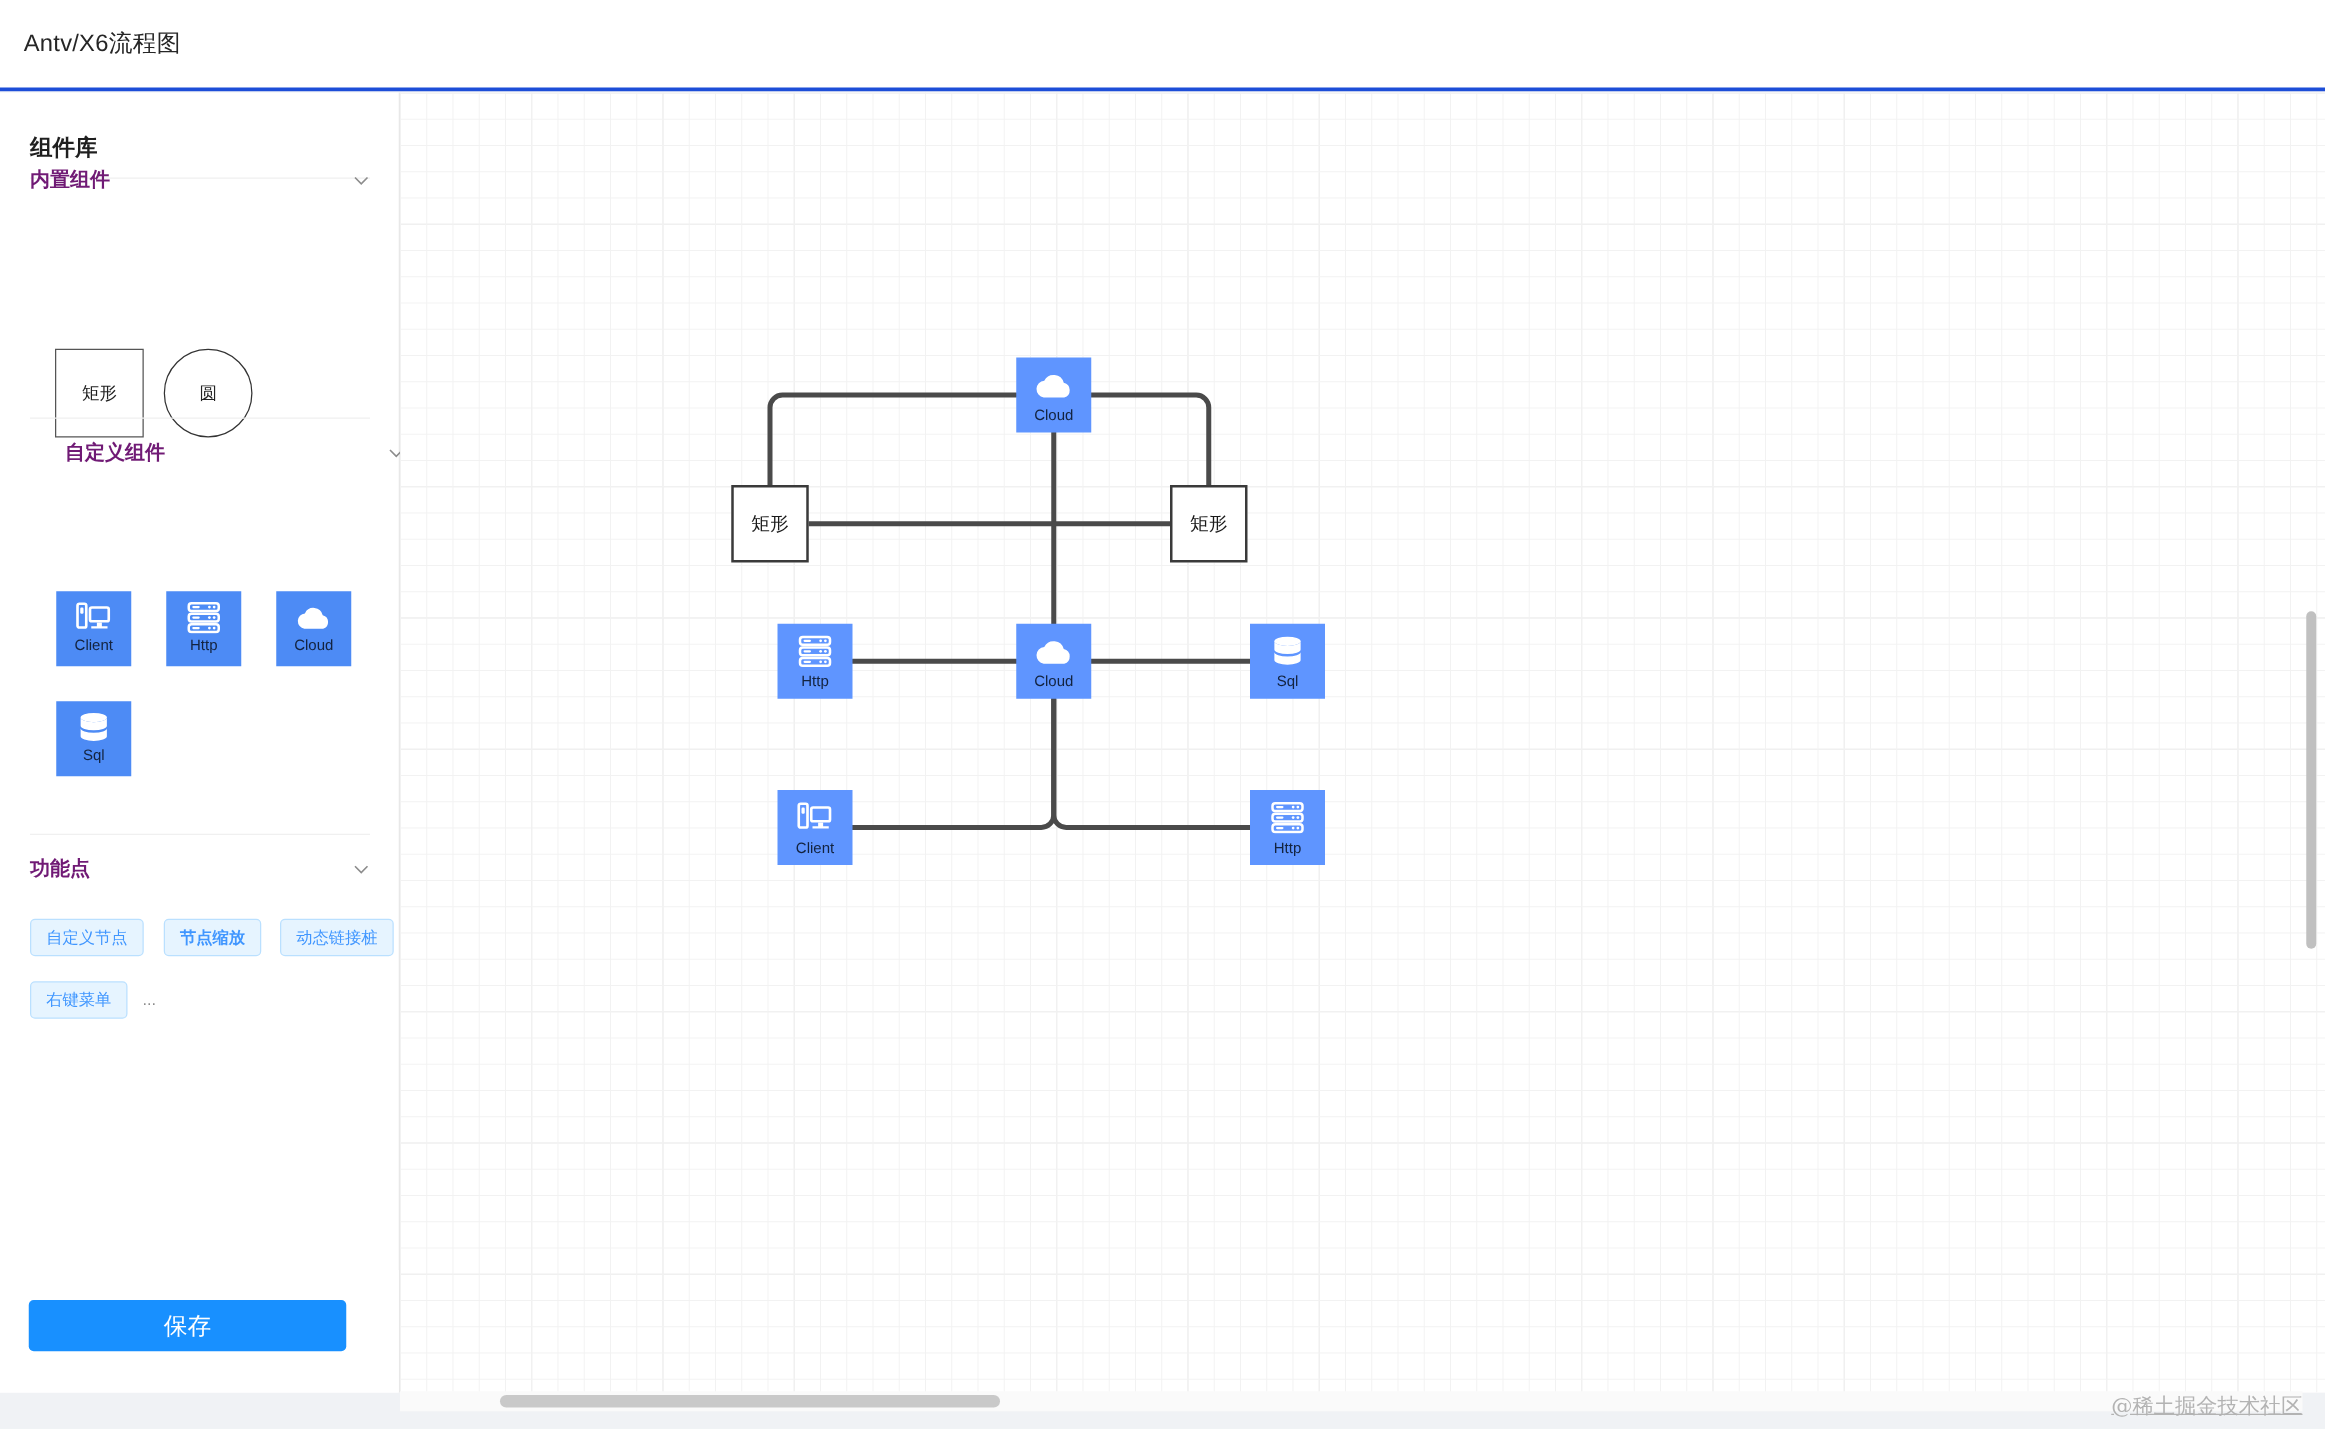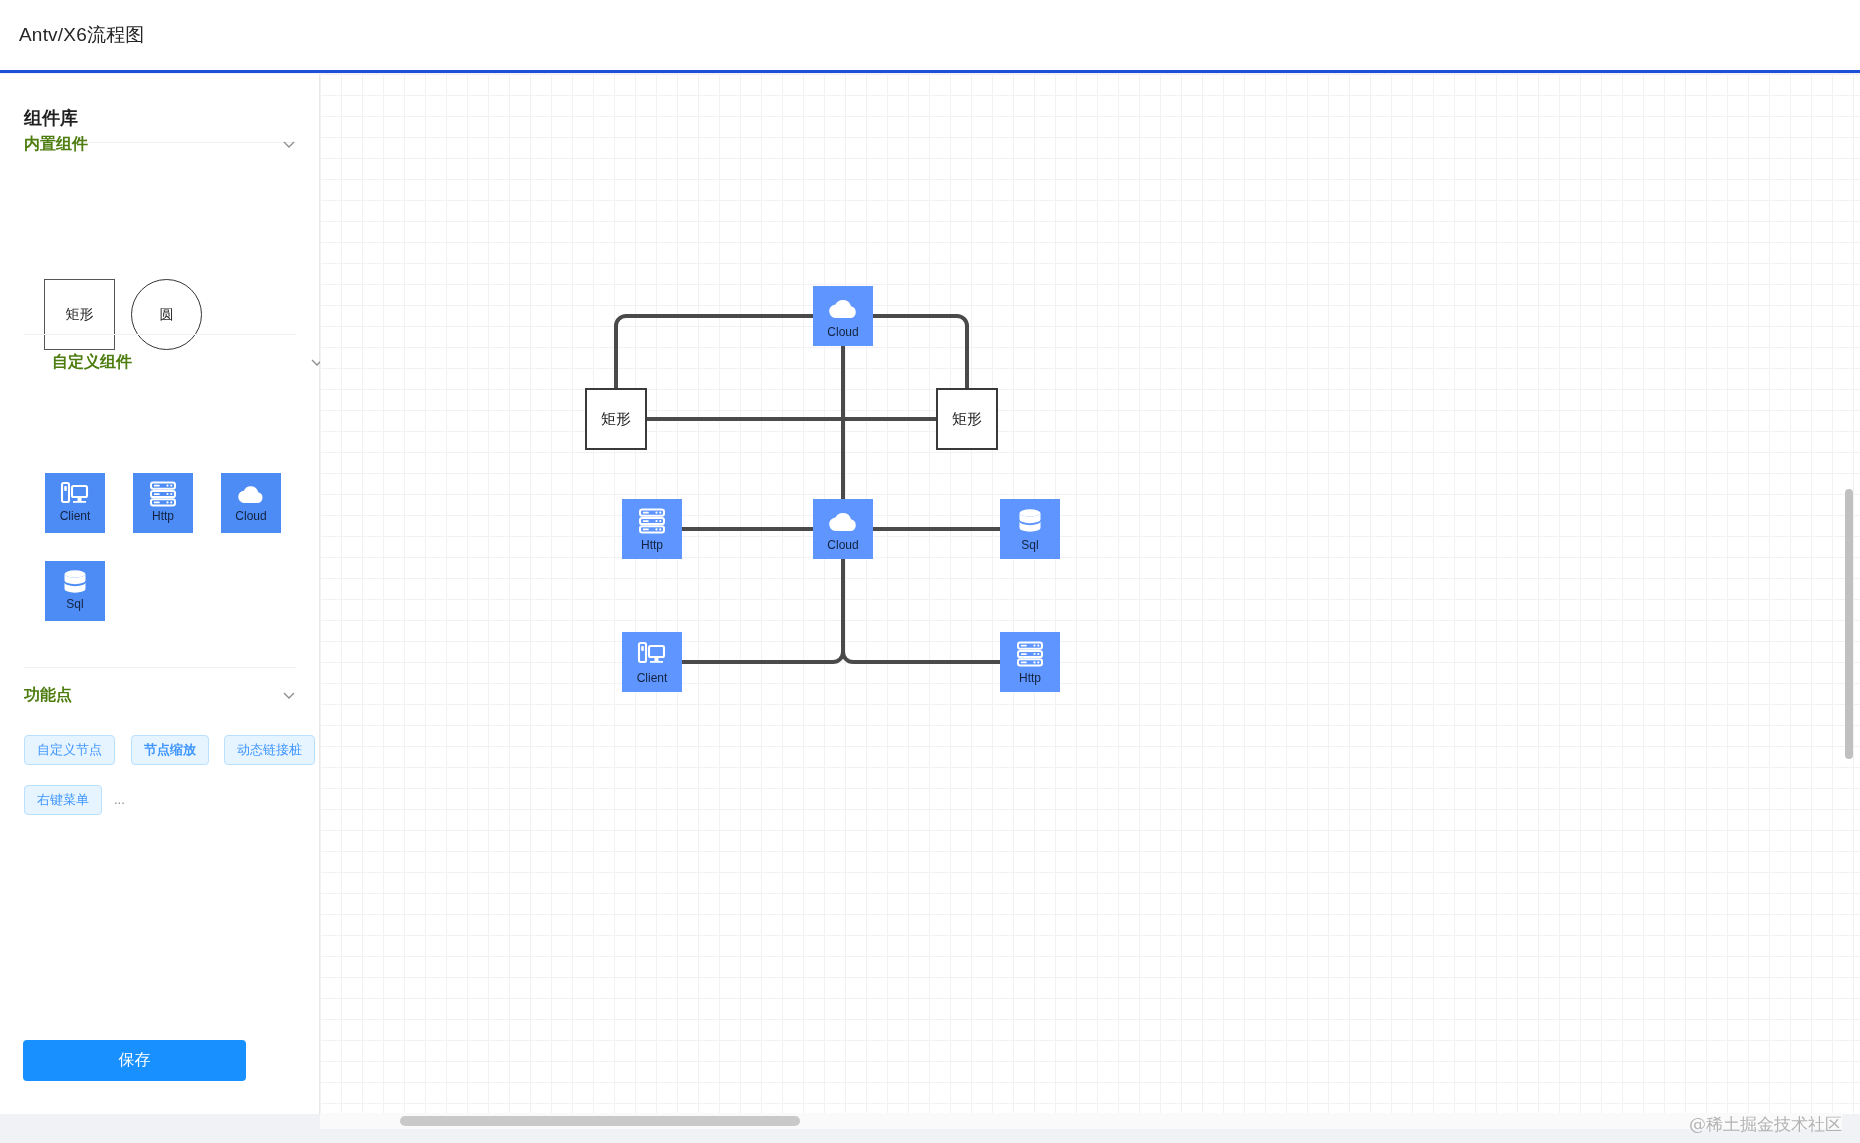--- a/index.html
+++ b/index.html
@@ -40,21 +40,21 @@
     font-size: 18px; font-weight: bold; color: #1f1f1f;
   }
   .sec-divider {
     position: absolute; left: 24px; width: 272px; height: 1px;
     background: #f0f0f0;
   }
   .sec-head {
     position: absolute; left: 24px; width: 272px; height: 22px;
   }
   .sec-head .sec-label {
-    font-size: 16px; font-weight: bold; color: #4d7c0f;
+    font-size: 16px; font-weight: bold; color: #701a75;
   }
   .chev {
     position: absolute; right: 0; top: 3px;
     width: 14px; height: 14px;
   }
   .chev svg { display: block; }
 
   
   .builtin-rect {
     position: absolute; left: 44px; top: 205px;
@@ -107,24 +107,24 @@
   }
 
   
   .save-wrap {
     position: absolute; left: 0; bottom: 0;
     width: 319px; height: 98px;
     background: #fff;
   }
   .save-btn {
     position: absolute; left: 23px; top: 24px;
-    width: 223px; height: 41px;
+    width: 254px; height: 41px;
     background: #1890ff; color: #fff;
     border: none; border-radius: 4px;
-    font-size: 16px; font-family: inherit;
+    font-size: 19px; font-family: inherit;
     display: flex; align-items: center; justify-content: center;
     cursor: pointer;
   }
 
   
   .canvas-area {
     position: absolute; left: 320px; top: 74px;
     width: 1540px; height: 1040px;
     background: #fff;
     overflow: hidden;
@@ -185,20 +185,21 @@
     width: 8px; height: 270px;
     background: #c0c0c0; border-radius: 4px;
     cursor: pointer;
   }
 
   .watermark {
     position: absolute; right: 18px; bottom: 7px;
     font-size: 17px; color: #b3b3b3;
     font-family: "DejaVu Serif", "Liberation Serif", serif;
     pointer-events: none;
+    text-decoration: underline;
   }
 </style>
 </head>
 <body>
 
 <div id="app">
 
   <div class="app-header">
     <div class="app-title">Antv/X6流程图</div>
   </div>

